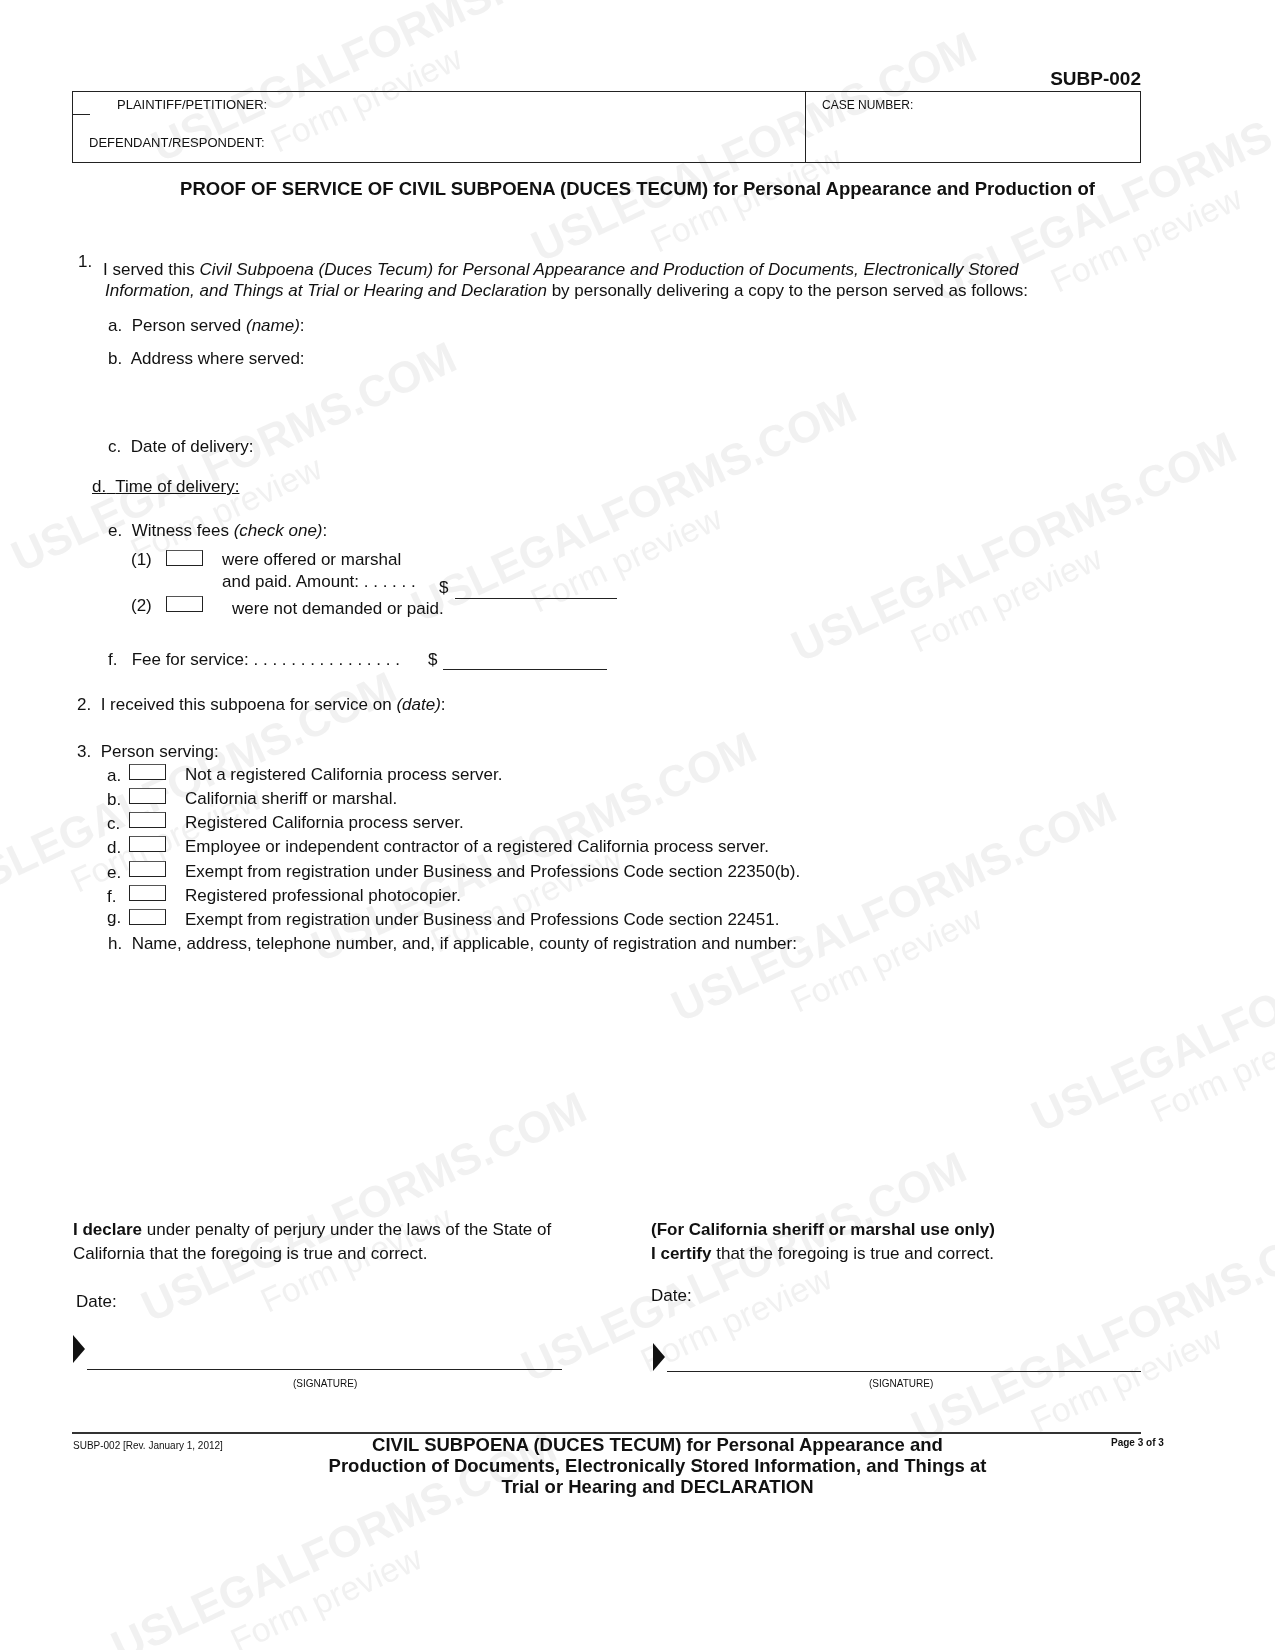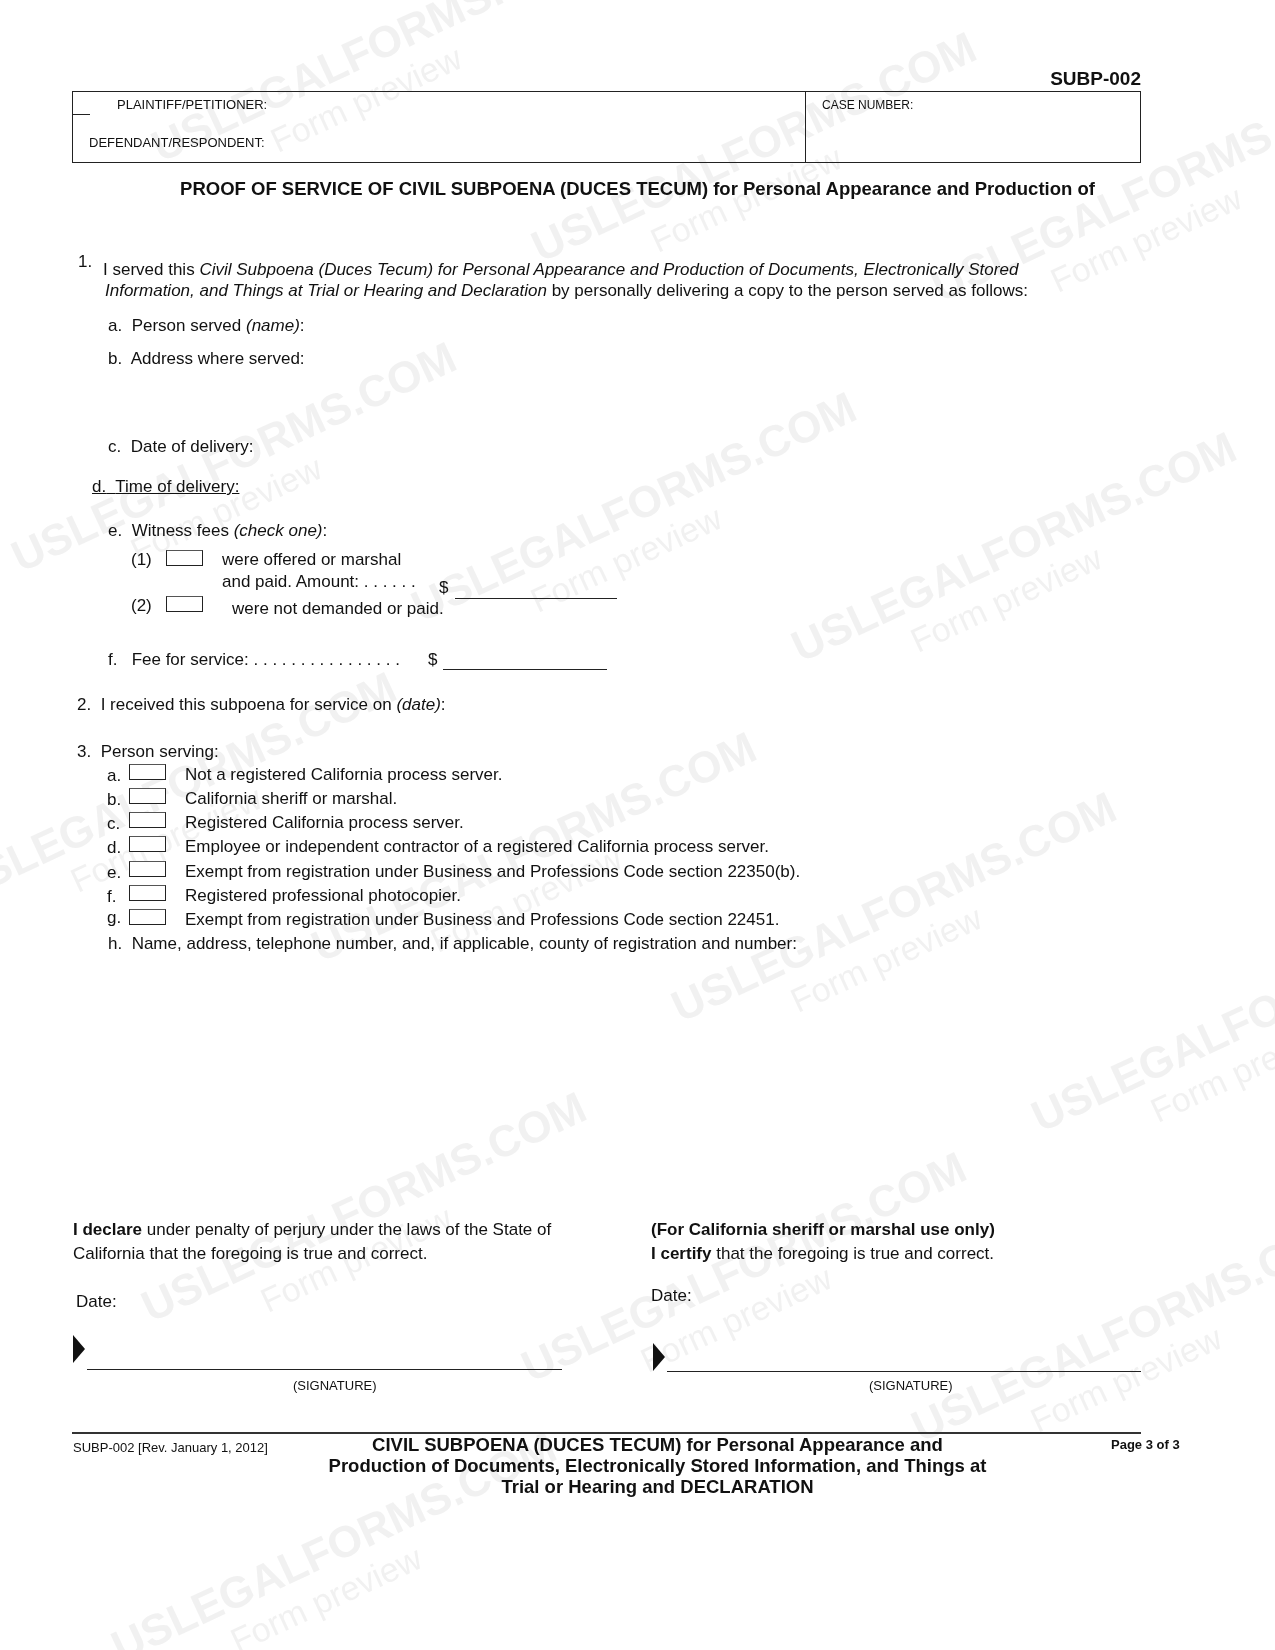--- a/index.html
+++ b/index.html
@@ -11,21 +11,21 @@
                  border:1.3px solid #222; box-sizing:border-box; }
   .caption-divider { position:absolute; left:732px; top:0; bottom:0; border-left:1.3px solid #222; }
   .caption-tick { position:absolute; left:0; top:22px; width:17px; border-top:1.3px solid #222; }
   .small-label { font-size:13px; }
   .title { left:0; width:1275px; text-align:center; font-weight:bold; font-size:18.5px; line-height:22px; top:178px; }
   .body-text { font-size:17px; }
   .ital { font-style:italic; }
   .chk { display:inline-block; position:absolute; width:37px; height:16px; border:1.3px solid #222; border-top-color:#555; box-sizing:border-box; background:#fff; }
   .uline { position:absolute; border-top:1.3px solid #222; }
   .sig-arrow { position:absolute; width:0; height:0; border-top:14px solid transparent; border-bottom:14px solid transparent; border-left:12px solid #111; }
-  .tiny { font-size:13px;text-align:center; }
+  .tiny { font-size:10px;text-align:center; }
   .footer-rule { position:absolute; left:72px; width:1069px; top:1432px; border-top:2px solid #333; }
   .footer-title { left:0; width:1315px; text-align:center; font-weight:bold; font-size:18.5px; line-height:21px; top:1434px; }
   .watermark { position:absolute; color:rgba(180,180,180,0.18); font-weight:bold; font-size:44px; transform:rotate(-25deg); pointer-events:none; white-space:nowrap; }
   .watermark small { display:block; font-weight:normal; font-size:34px; margin-left:110px; }
 </style>
 </head>
 <body>
 
 <div class="watermark" style="left:140px;top:20px;"><span>USLEGALFORMS.COM</span><small>Form preview</small></div>
 <div class="watermark" style="left:520px;top:120px;"><span>USLEGALFORMS.COM</span><small>Form preview</small></div>

